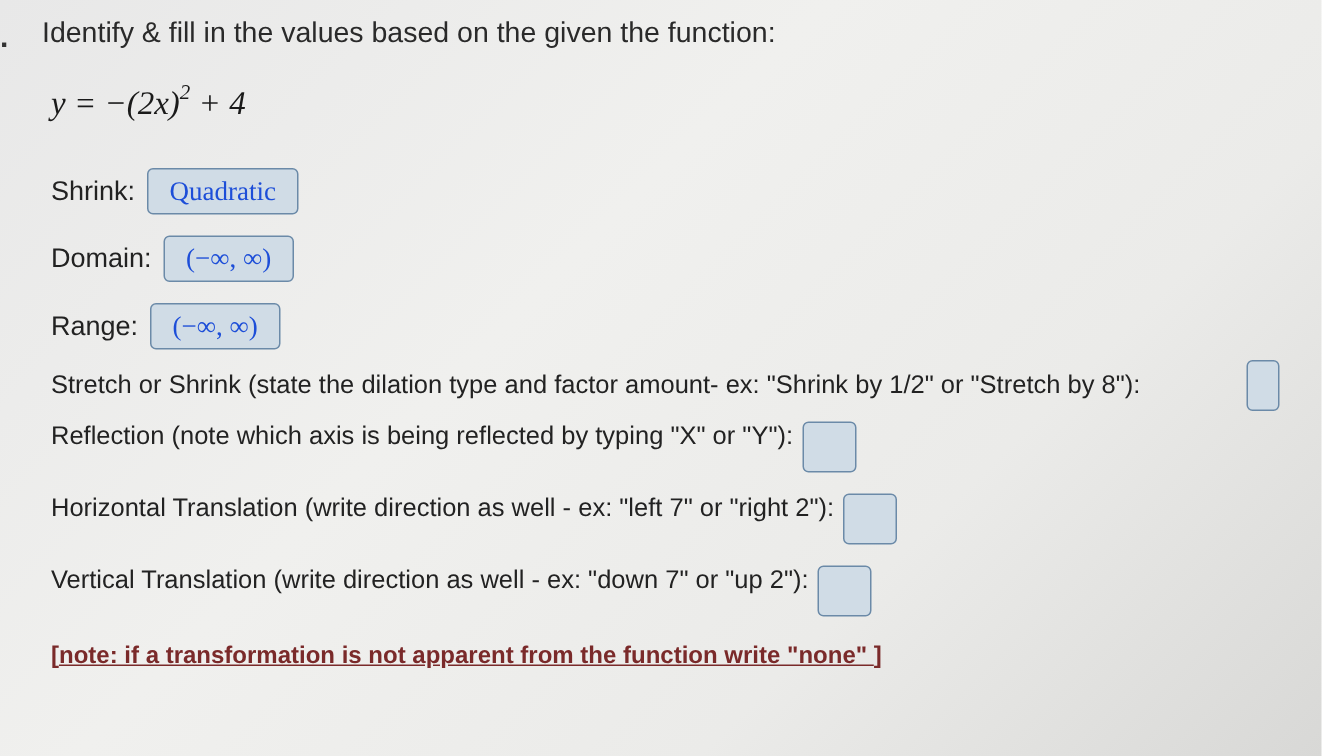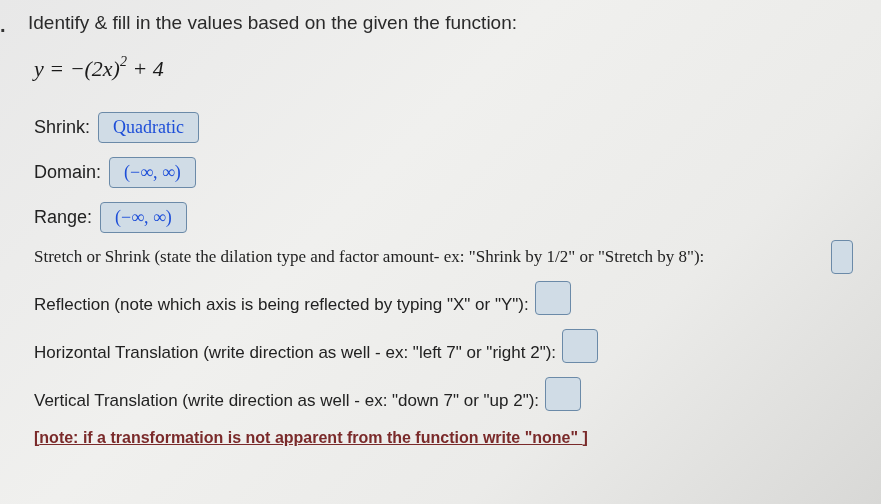--- a/index.html
+++ b/index.html
@@ -89,21 +89,21 @@
       display: inline-block;
       position: absolute;
       right: 6px;
     }
     .prompt-row {
       font-size: 17px;
       color: #222;
       margin-bottom: 14px;
       padding-left: 6px;
       display: flex;
-      align-items: flex-end;
+      align-items: flex-start;
       flex-wrap: nowrap;
     }
     .prompt-text {
       margin-right: 6px;
     }
     .note {
       font-size: 16px;
       color: #7a2a2a;
       padding-left: 6px;
       margin-top: 18px;
@@ -112,21 +112,20 @@
     .note-underline {
       text-decoration: underline;
     }
     .math-interval {
       font-family: "Times New Roman", serif;
     }
     .stretch-row {
       position: relative;
       display: flex;
       align-items: center;
-      font-family: Liberation Serif, serif;
     }
   </style>
 </head>
 <body>
 
 <span class="bullet">.</span>
 
 <div class="content">
 
   <div class="instruction">Identify &amp; fill in the values based on the given the function:</div>

